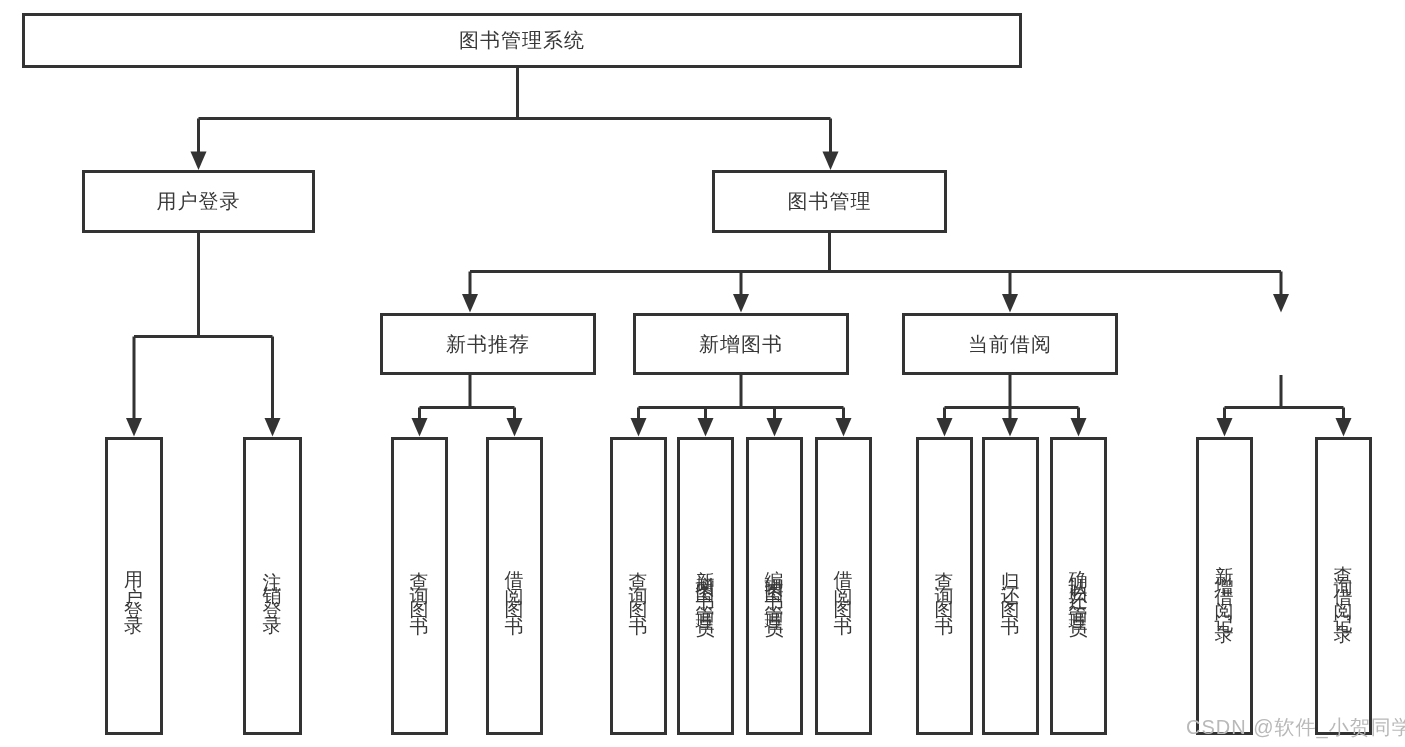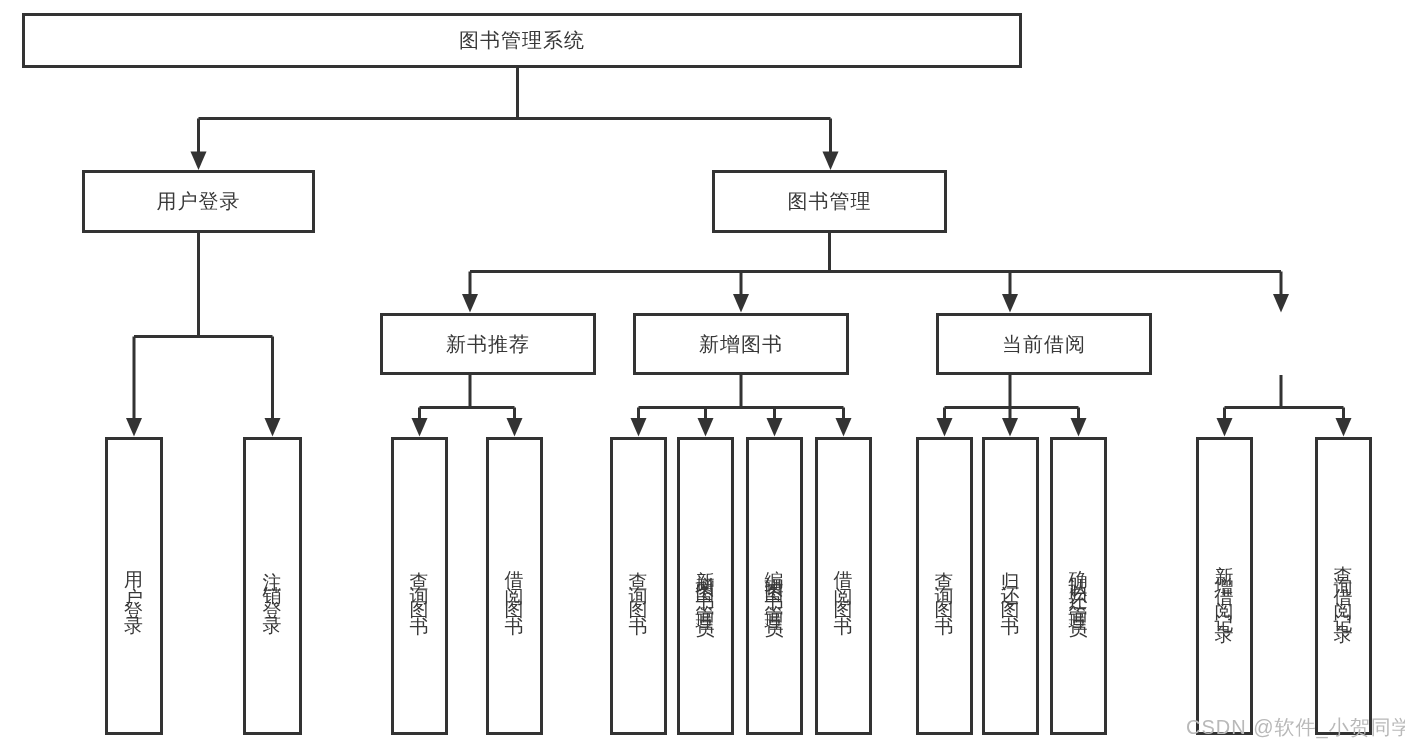--- a/index.html
+++ b/index.html
@@ -104,21 +104,21 @@
   <div class="node hbox" style="left:712px;top:170px;width:235px;height:63px;">
     <span>图书管理</span>
   </div>
 
   <div class="node hbox" style="left:362px;top:313px;width:216px;height:62px;margin-left:18px;">
     <span>新书推荐</span>
   </div>
   <div class="node hbox" style="left:633px;top:313px;width:216px;height:62px;">
     <span>新增图书</span>
   </div>
-  <div class="node hbox" style="left:936px;top:313px;width:216px;height:62px;">
+  <div class="node hbox" style="left:902px;top:313px;width:216px;height:62px;">
     <span>当前借阅</span>
   </div>
 
   <div class="node vbox s4" style="left:105px;top:437px;width:58px;height:298px;">
     <span>用户登录</span>
   </div>
   <div class="node vbox s4" style="left:243px;top:437px;width:59px;height:298px;">
     <span>注销登录</span>
   </div>
 

